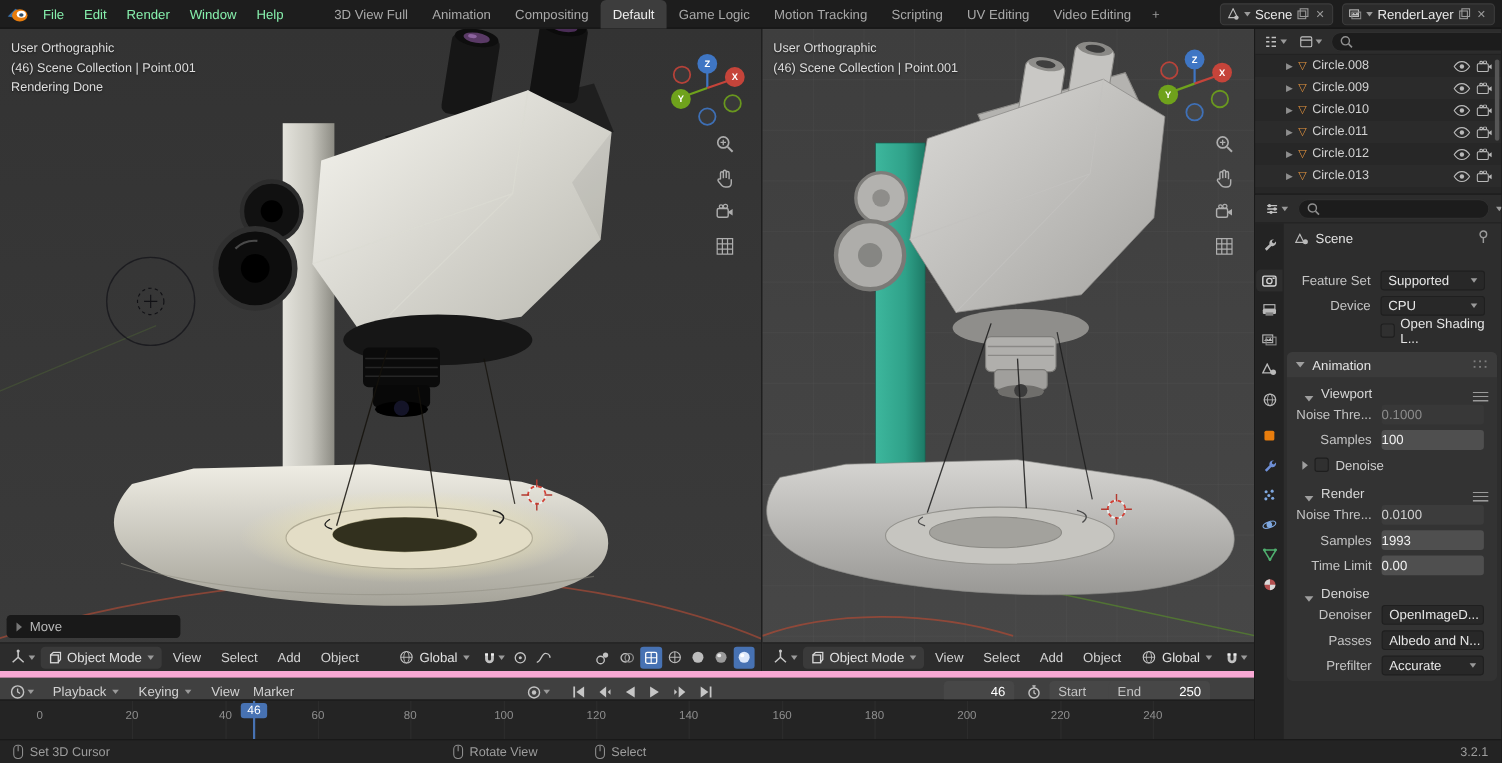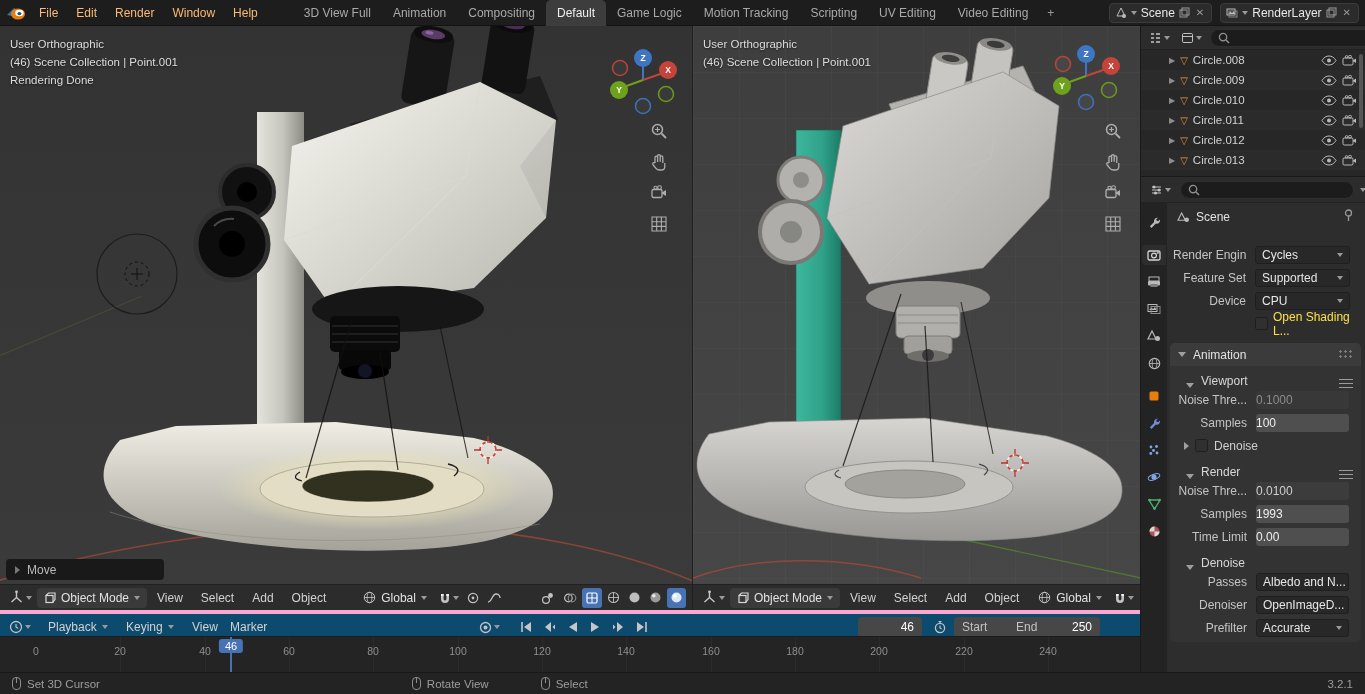--- a/index.html
+++ b/index.html
@@ -8,21 +8,21 @@
 .cvd{width:0;height:0;border-left:3.5px solid transparent;border-right:3.5px solid transparent;border-top:4px solid #9a9a9a;display:inline-block}
 .tri-r{width:0;height:0;border-top:4px solid transparent;border-bottom:4px solid transparent;border-left:5px solid #9f9f9f;display:inline-block}
 .tri-d{width:0;height:0;border-left:4px solid transparent;border-right:4px solid transparent;border-top:5px solid #9f9f9f;display:inline-block}
 .cb{width:13px;height:13px;border-radius:2.5px;background:#303030;border:1px solid #1e1e1e;display:flex;align-items:center;justify-content:center;font-size:9px;color:#fff;flex:0 0 auto}
 .mouse{width:9px;height:13px;border:1px solid #8d8d8d;border-radius:4px;display:inline-block;position:relative;flex:0 0 auto}
 .mouse:before{content:"";position:absolute;left:3px;top:0;width:1px;height:5px;background:#8d8d8d}
 .iconbtn{display:flex;align-items:center;justify-content:center;height:20px;padding:0 3px;border-radius:3px;gap:2px}
 .iconbtn.blue{background:#4772b3}
 
 .topbar{position:absolute;inset:0 0 auto 0;height:26px;background:#1d1d1d;display:flex;align-items:center;border-bottom:1px solid #141414;padding:0 6px;z-index:30}
-.menu{padding:0 9px;line-height:26px;color:#fdba74}
+.menu{padding:0 9px;line-height:26px;color:#86efac}
 .ws{padding:0 11px;line-height:26px;color:#a9a9a9;white-space:nowrap}
 .ws.active{background:#3d3d3d;color:#efefef;border-radius:5px 5px 0 0}
 .ws.add{color:#9a9a9a;padding:0 8px}
 .idfield{display:flex;align-items:center;gap:4px;background:#2b2b2b;border:1px solid #3c3c3c;border-radius:4px;height:20px;padding:0 5px;margin-left:8px;color:#e8e8e8;white-space:nowrap}
 .idfield .xi{color:#9a9a9a;font-size:10px;padding:0 2px}
 
 .vp{position:absolute;top:26px;height:584px;overflow:hidden}
 .vp-left{left:0;width:692px;background:linear-gradient(#333333,#3b3b3b)}
 .vp-right{left:692px;width:448px;border-left:1px solid #202020;
  background:linear-gradient(rgba(255,255,255,.022) 1px,transparent 1px) 0 0/46px 46px,
@@ -66,21 +66,21 @@
 .dd .cvd{margin-left:auto}
 .nf{flex:1;height:18px;background:#4f4f4f;border-radius:3px;display:flex;align-items:center;justify-content:flex-start;color:#efefef}
 .nf.dim{background:#383838;color:#8b8b8b}
 .panel{background:#333333;border-radius:5px;margin:8px 1px 0 1px;overflow:hidden;padding-bottom:3px}
 .phdr{height:23px;background:#3b3b3b;display:flex;align-items:center;gap:7px;padding:0 8px;color:#e2e2e2}
 .grip{margin-left:auto;width:15px;height:11px;background:radial-gradient(#7d7d7d 1px,transparent 1.3px);background-size:5px 5px}
 .shdr{height:22px;display:flex;align-items:flex-end;gap:7px;padding:0 8px 0 16px;color:#d8d8d8}
 .preset{margin-left:auto;width:14px;height:9px;background:repeating-linear-gradient(#9a9a9a 0 1.4px,transparent 1.4px 3.8px)}
 
 .timeline{position:absolute;left:0;top:610px;width:1140px;height:62px}
-.tl-hdr{position:relative;height:26px;background:#0c4a6e;border-top:4px solid #f9a8d4}
+.tl-hdr{position:relative;height:26px;background:#404040;border-top:6px solid #f9a8d4}
 .tl-hdr>*{position:absolute;top:3px}
 .tl-menu{color:#d2d2d2;line-height:20px}
 .tfield{height:20px;background:#474747;border-radius:4px;display:flex;align-items:center;padding:0 8px;gap:6px;color:#fff}
 .tfield .fl{color:#c3c3c3}
 .tl-ruler{position:relative;height:36px;background:#242424;border-top:1px solid #1c1c1c;overflow:hidden}
 .tick{position:absolute;top:8px;transform:translateX(-50%);font-size:10.5px;color:#8e8e8e}
 .tickline{position:absolute;top:0;bottom:0;width:1px;background:rgba(255,255,255,.04)}
 .playline{position:absolute;top:0;bottom:0;width:2px;background:#4772b3}
 .playbadge{position:absolute;top:2px;transform:translateX(-50%);background:#4772b3;color:#fff;border-radius:3px;padding:1px 6px;font-size:11px}
 
@@ -730,29 +730,20 @@
           <circle cx="10.5" cy="8.5" r="2.5" fill="#b9b9b9"></circle>
         </svg>
       <span>Scene</span>
       <span class="pin"><svg width="11" height="13" viewBox="0 0 11 13">
             <circle cx="5.5" cy="4" r="3" fill="none" stroke="#9a9a9a" stroke-width="1.3"></circle>
             <line x1="5.5" y1="7" x2="5.5" y2="12" stroke="#9a9a9a" stroke-width="1.3"></line>
           </svg></span>
     </div>
     <div style="height:14px"></div>
     <div class="prow">
-      <span class="plabel">Render Engin</span>
-      <span class="pval">
-          <span class="dd">
-            <span>Cycles</span>
-            <span class="cvd"></span>
-          </span>
-        </span>
-    </div>
-    <div class="prow">
       <span class="plabel">Feature Set</span>
       <span class="pval">
           <span class="dd">
             <span>Supported</span>
             <span class="cvd"></span>
           </span>
         </span>
     </div>
     <div class="prow">
       <span class="plabel">Device</span>
@@ -760,21 +751,21 @@
           <span class="dd">
             <span>CPU</span>
             <span class="cvd"></span>
           </span>
         </span>
     </div>
     <div class="prow">
       <span class="plabel"></span>
       <span class="pval">
           <span class="cb"></span>
-          <span style="color:#fde047">Open Shading L...</span>
+          <span style="color:#e5e5e5">Open Shading L...</span>
         </span>
     </div>
     <div class="panel">
       <div class="phdr">
         <span class="tri-d"></span>
         <span>Animation</span>
         <span class="grip"></span>
       </div>
       <div class="shdr">
         <span class="tri-d"></span>
@@ -833,33 +824,33 @@
             <span class="nf">
               <span>0.00</span>
             </span>
           </span>
       </div>
       <div class="shdr">
         <span class="tri-d"></span>
         <span>Denoise</span>
       </div>
       <div class="prow">
-        <span class="plabel">Passes</span>
-        <span class="pval">
-            <span class="dd">
-              <span>Albedo and N...</span>
-            </span>
-          </span>
-      </div>
-      <div class="prow">
         <span class="plabel">Denoiser</span>
         <span class="pval">
             <span class="dd">
               <span>OpenImageD...</span>
               <span class="cvd"></span>
+            </span>
+          </span>
+      </div>
+      <div class="prow">
+        <span class="plabel">Passes</span>
+        <span class="pval">
+            <span class="dd">
+              <span>Albedo and N...</span>
             </span>
           </span>
       </div>
       <div class="prow">
         <span class="plabel">Prefilter</span>
         <span class="pval">
             <span class="dd">
               <span>Accurate</span>
               <span class="cvd"></span>
             </span>

